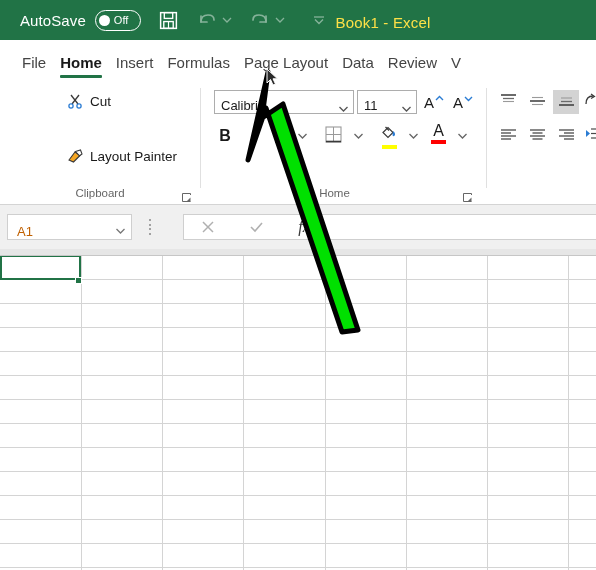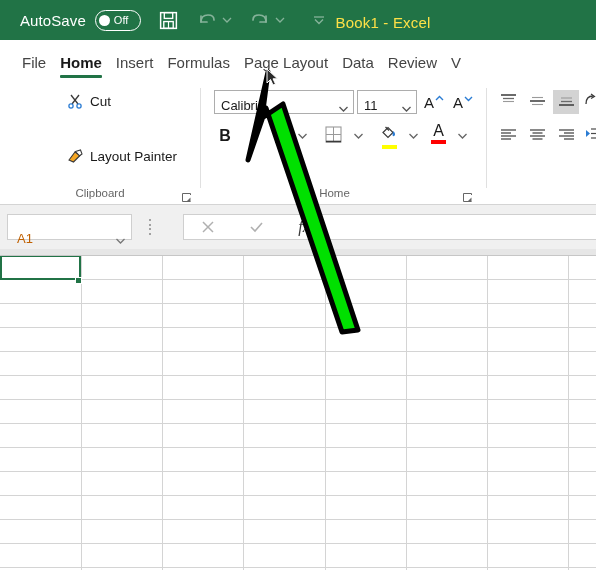--- a/index.html
+++ b/index.html
@@ -112,21 +112,21 @@
   .abtn.sel { background:#d3d3d3; }
 
   
   .fbar {
     position:absolute; left:0; top:205px; width:596px; height:44px;
     background:#f0f0f0; display:flex; align-items:center;
   }
   .namebox {
     position:absolute; left:7px; top:9px; width:125px; height:26px;
     background:#fff; border:1px solid #cfcfcf;
-    display:flex; align-items:flex-start; padding:16px 5px 0 9px;
+    display:flex; align-items:flex-end; padding:16px 5px 0 9px;
   }
   .namebox .nv { flex:1; font-size:13px; color:#c06000; }
   .vdots { position:absolute; left:148px; top:14px; width:4px; height:16px;
            display:flex; flex-direction:column; justify-content:space-between; align-items:center; }
   .vdots i { width:2px; height:2px; background:#888; border-radius:50%; display:block; }
   .fbar-btns {
     position:absolute; left:167px; top:9px; height:26px; width:415px;
     background:#fff; border:1px solid #cfcfcf; display:flex; align-items:center;margin-left:16px;
   }
   .fb-ic { width:48px; height:24px; display:flex; align-items:center; justify-content:center; }

